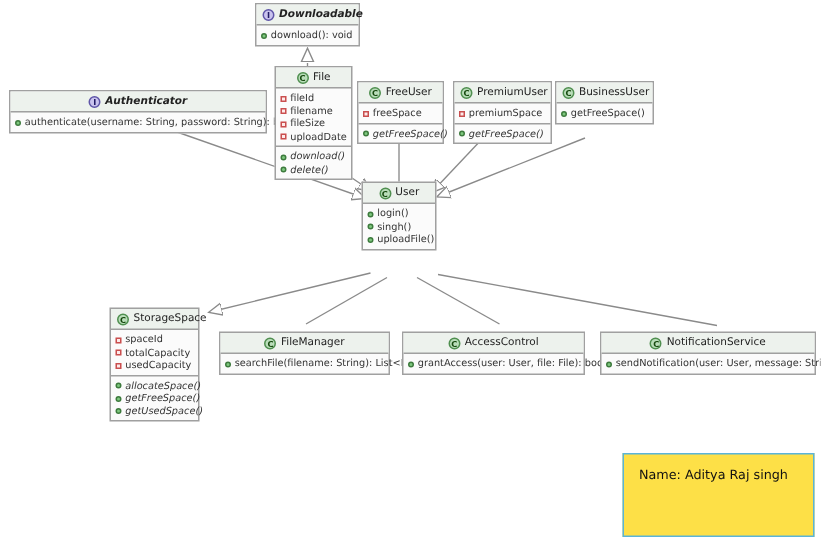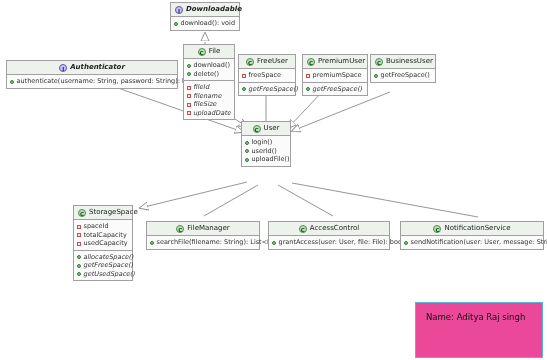--- a/index.html
+++ b/index.html
@@ -59,21 +59,21 @@
   .mk{
     display:inline-block;width:4px;height:4px;
     margin-right:2.5px;vertical-align:middle;
     box-sizing:border-box;
   }
   .mk.attr{background:#fdeaea;border:1px solid #c94f4f;}
   .mk.meth{background:#7ec87e;border:1px solid #3d7a3d;border-radius:50%;}
 
   .name-card{
     position:absolute;
-    background:#ec4899;
+    background:#fde047;
     border:1px solid #5ab4d8;
     box-sizing:border-box;
     padding:8px 6px 6px 10px;
     font-size:8.5px;
     color:#111;
     line-height:12px;
     font-family:"DejaVu Sans","Liberation Sans",sans-serif;
   }
   .name-card .line{display:block;white-space:nowrap;}
   .name-card .line.indent{padding-left:4px;}
@@ -129,29 +129,29 @@
     <div class="uml-section">
       <span class="member"><span class="mk meth"></span><span>authenticate(username: String, password: String): boolean</span></span>
     </div>
   </div>
 
   <div class="uml-class" style="left:183px;top:44px;width:52px;">
     <div class="uml-header">
       <span class="badge c">C</span><span class="cname">File</span>
     </div>
     <div class="uml-section">
-      <span class="member"><span class="mk meth"></span><span>download()</span></span>
-      <span class="member"><span class="mk meth"></span><span>delete()</span></span>
-    </div>
-    <div class="uml-section">
       <span class="member"><span class="mk attr"></span><span>fileId</span></span>
       <span class="member"><span class="mk attr"></span><span>filename</span></span>
       <span class="member"><span class="mk attr"></span><span>fileSize</span></span>
       <span class="member"><span class="mk attr"></span><span>uploadDate</span></span>
     </div>
+    <div class="uml-section">
+      <span class="member"><span class="mk meth"></span><span>download()</span></span>
+      <span class="member"><span class="mk meth"></span><span>delete()</span></span>
+    </div>
   </div>
 
   <div class="uml-class" style="left:238px;top:54px;width:58px;">
     <div class="uml-header">
       <span class="badge c">C</span><span class="cname">FreeUser</span>
     </div>
     <div class="uml-section">
       <span class="member"><span class="mk attr"></span><span>freeSpace</span></span>
     </div>
     <div class="uml-section">
@@ -179,21 +179,21 @@
       <span class="member"><span class="mk meth"></span><span>getFreeSpace()</span></span>
     </div>
   </div>
 
   <div class="uml-class" style="left:241px;top:121px;width:50px;">
     <div class="uml-header">
       <span class="badge c">C</span><span class="cname">User</span>
     </div>
     <div class="uml-section">
       <span class="member"><span class="mk meth"></span><span>login()</span></span>
-      <span class="member"><span class="mk meth"></span><span>userId()</span></span>
+      <span class="member"><span class="mk meth"></span><span>singh()</span></span>
       <span class="member"><span class="mk meth"></span><span>uploadFile()</span></span>
     </div>
   </div>
 
   <div class="uml-class" style="left:73px;top:205px;width:60px;">
     <div class="uml-header">
       <span class="badge c">C</span><span class="cname">StorageSpace</span>
     </div>
     <div class="uml-section">
       <span class="member"><span class="mk attr"></span><span>spaceId</span></span>

